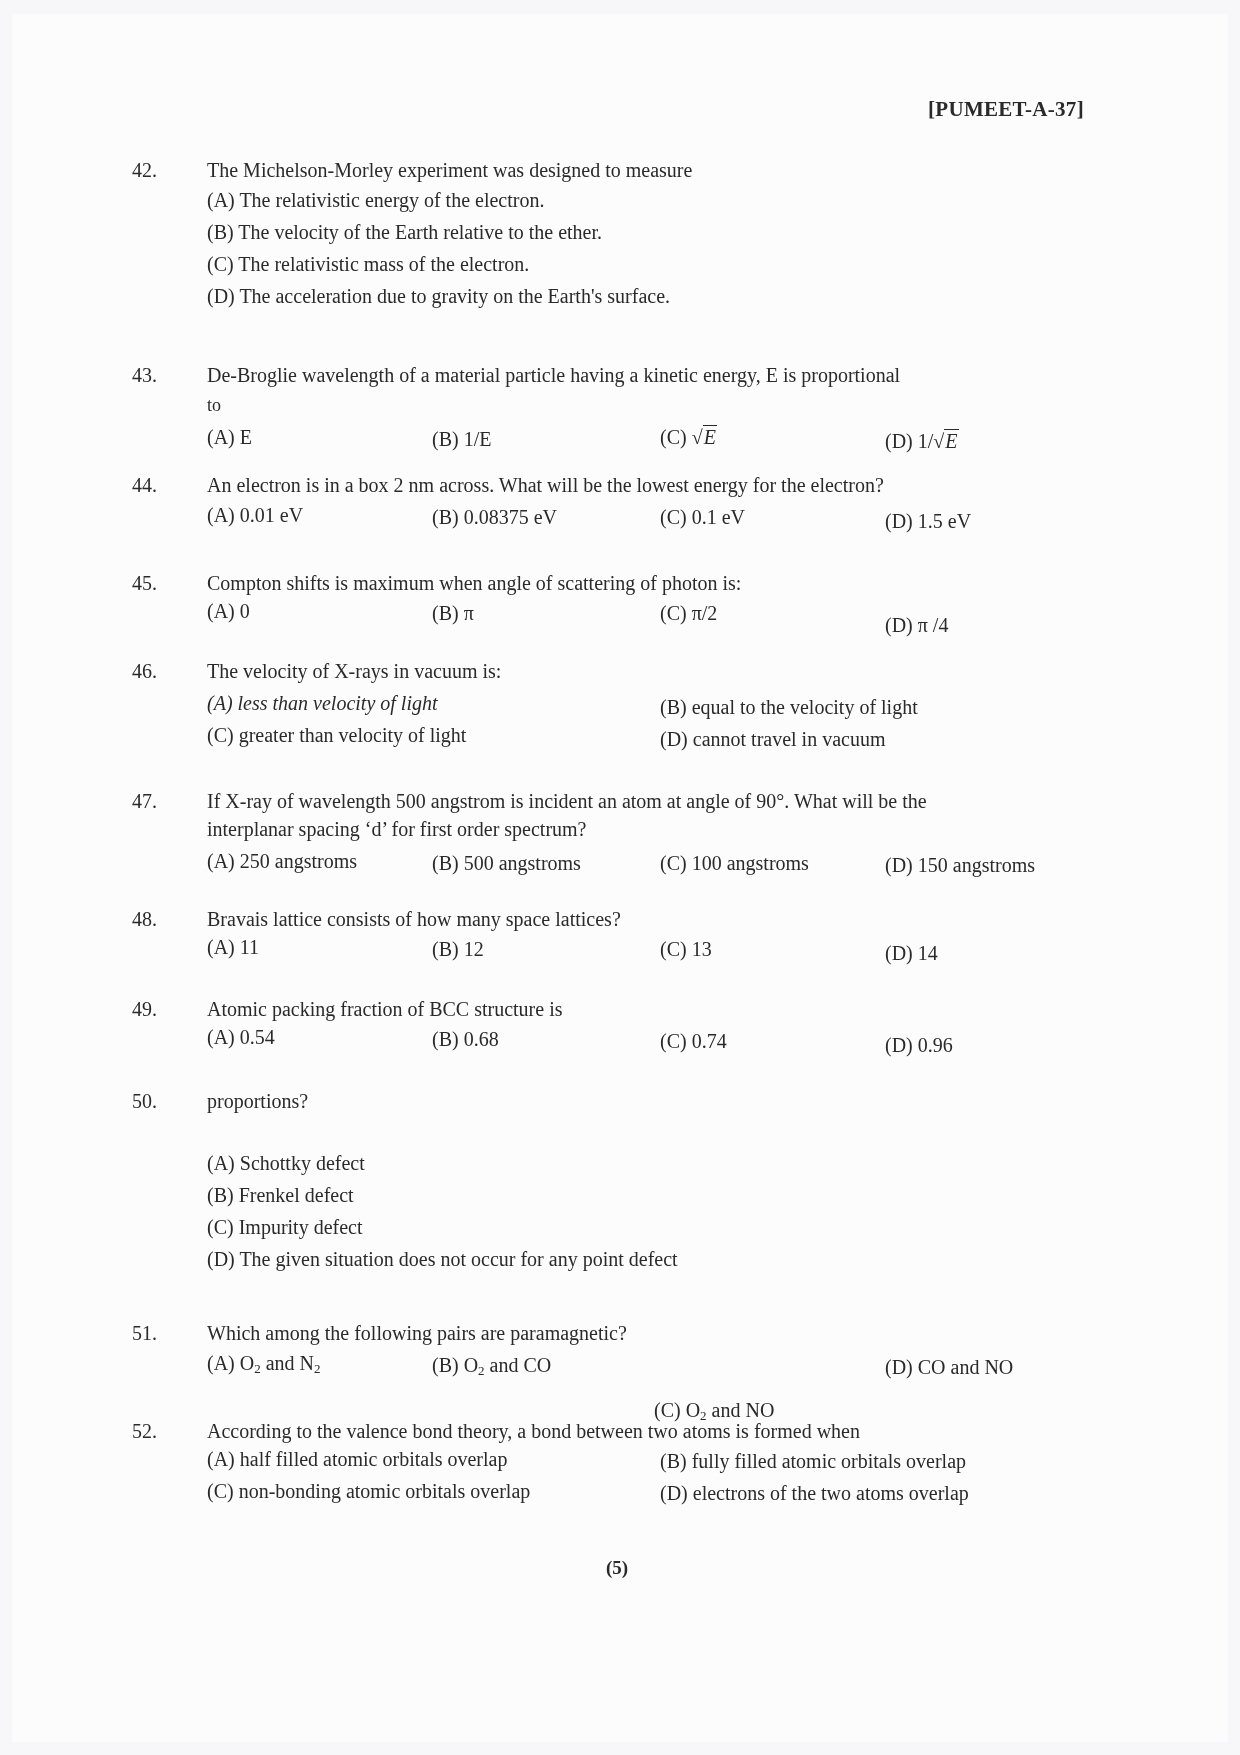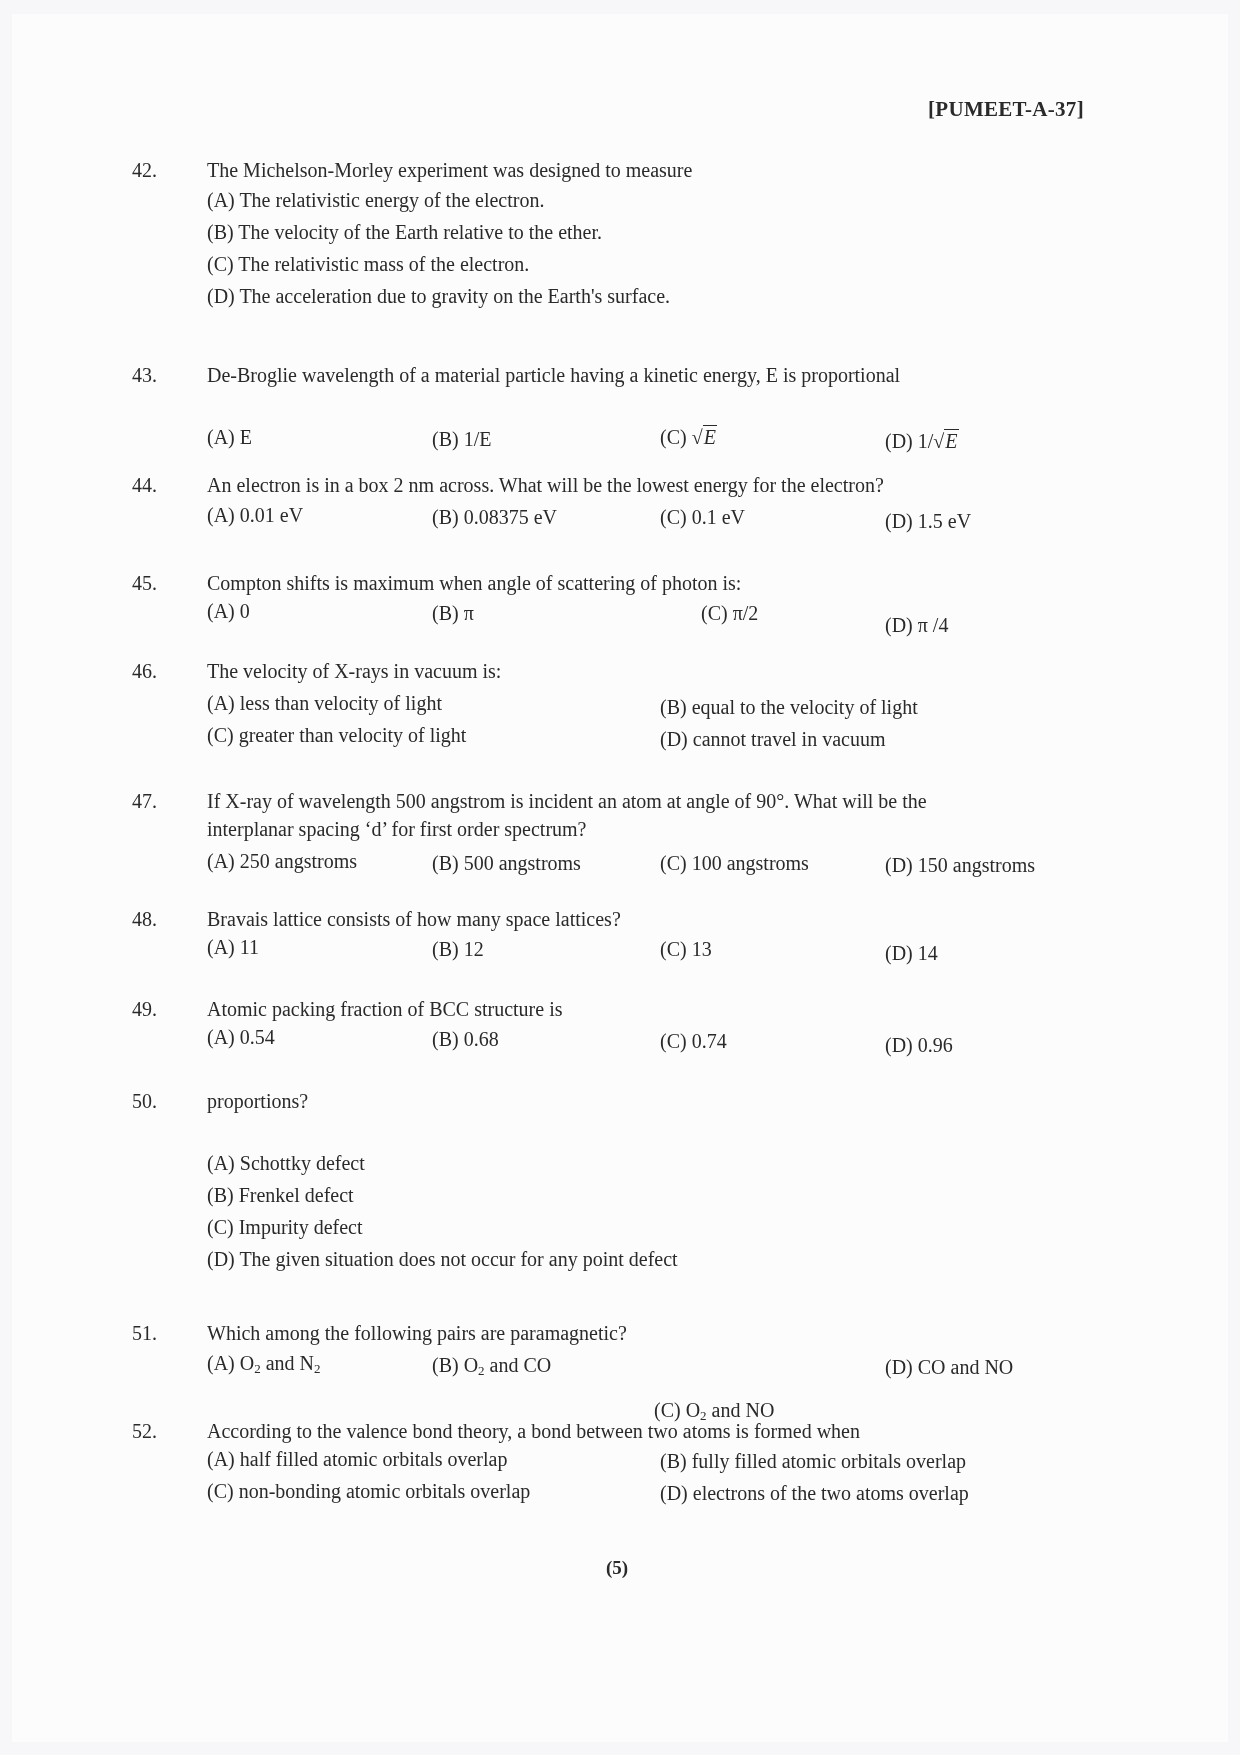--- a/index.html
+++ b/index.html
@@ -79,20 +79,21 @@
   <span class="opt" style="left:207px; top:30px;">(A) The relativistic energy of the electron.</span>
   <span class="opt" style="left:207px; top:62px;">(B) The velocity of the Earth relative to the ether.</span>
   <span class="opt" style="left:207px; top:94px;">(C) The relativistic mass of the electron.</span>
   <span class="opt" style="left:207px; top:126px;">(D) The acceleration due to gravity on the Earth's surface.</span>
 </div>
 
 <div class="q" style="top:360px;">
   <span class="num">43.</span>
   <div class="stem">
     <span class="line">De-Broglie wavelength of a material particle having a kinetic energy, E is proportional</span>
+    <span class="line" style="font-size:18px;">to</span>
   </div>
   <span class="opt" style="left:207px; top:62px;">(A) E</span>
   <span class="opt" style="left:432px; top:64px;">(B) 1/E</span>
   <span class="opt" style="left:660px; top:62px;"><span>(C) </span><span class="sqrt"><span class="rad">√</span><span class="under">E</span></span></span>
   <span class="opt" style="left:885px; top:66px;"><span>(D) 1/</span><span class="sqrt"><span class="rad">√</span><span class="under">E</span></span></span>
 </div>
 
 <div class="q" style="top:470px;">
   <span class="num">44.</span>
   <div class="stem">
@@ -104,30 +105,30 @@
   <span class="opt" style="left:885px; top:36px;">(D) 1.5 eV</span>
 </div>
 
 <div class="q" style="top:568px;">
   <span class="num">45.</span>
   <div class="stem">
     <span class="line">Compton shifts is maximum when angle of scattering of photon is:</span>
   </div>
   <span class="opt" style="left:207px; top:28px;">(A) 0</span>
   <span class="opt" style="left:432px; top:30px;">(B) π</span>
-  <span class="opt" style="left:660px; top:30px;margin-left:41px;">(C) π/2</span>
+  <span class="opt" style="left:660px; top:30px;">(C) π/2</span>
   <span class="opt" style="left:885px; top:34px;margin-top:8px;">(D) π /4</span>
 </div>
 
 <div class="q" style="top:656px;">
   <span class="num">46.</span>
   <div class="stem">
     <span class="line">The velocity of X-rays in vacuum is:</span>
   </div>
-  <span class="opt" style="left:207px; top:32px;">(A) less than velocity of light</span>
+  <span class="opt" style="left:207px; top:32px;font-style:italic;">(A) less than velocity of light</span>
   <span class="opt" style="left:660px; top:36px;">(B) equal to the velocity of light</span>
   <span class="opt" style="left:207px; top:64px;">(C) greater than velocity of light</span>
   <span class="opt" style="left:660px; top:68px;">(D) cannot travel in vacuum</span>
 </div>
 
 <div class="q" style="top:786px;">
   <span class="num">47.</span>
   <div class="stem" style="width:920px;">
     <span class="line">If X-ray of wavelength 500 angstrom is incident an atom at angle of 90°. What will be the</span>
     <span class="line" style="margin-top:-2px;">interplanar spacing ‘d’ for first order spectrum?</span>

